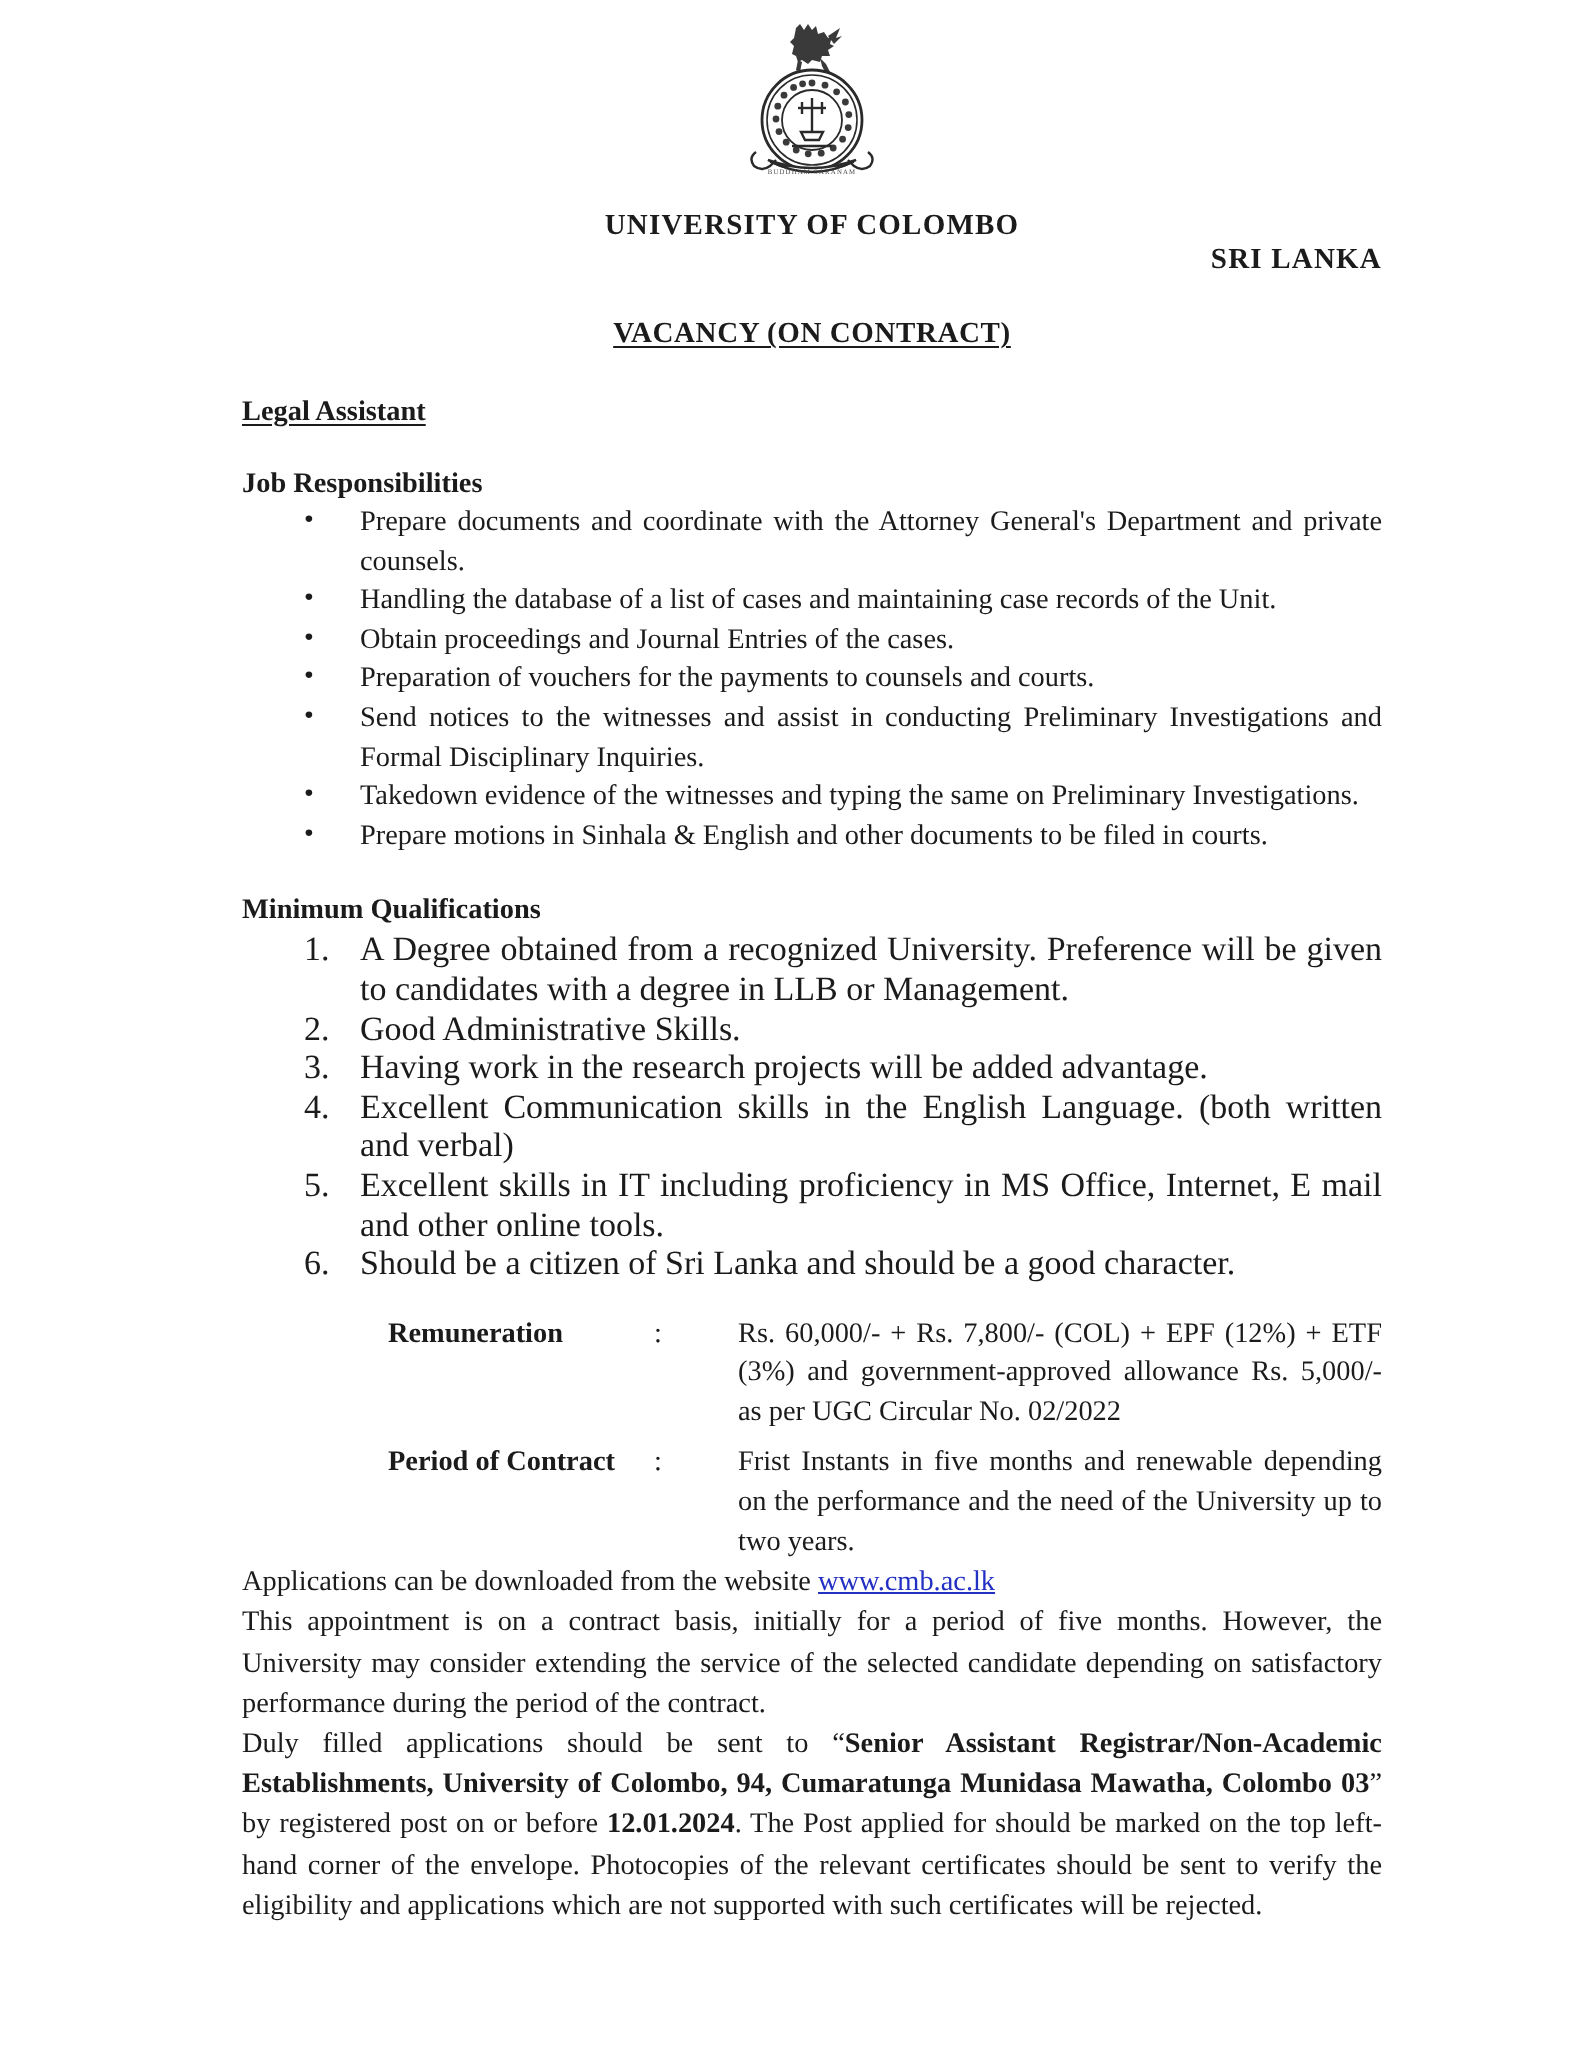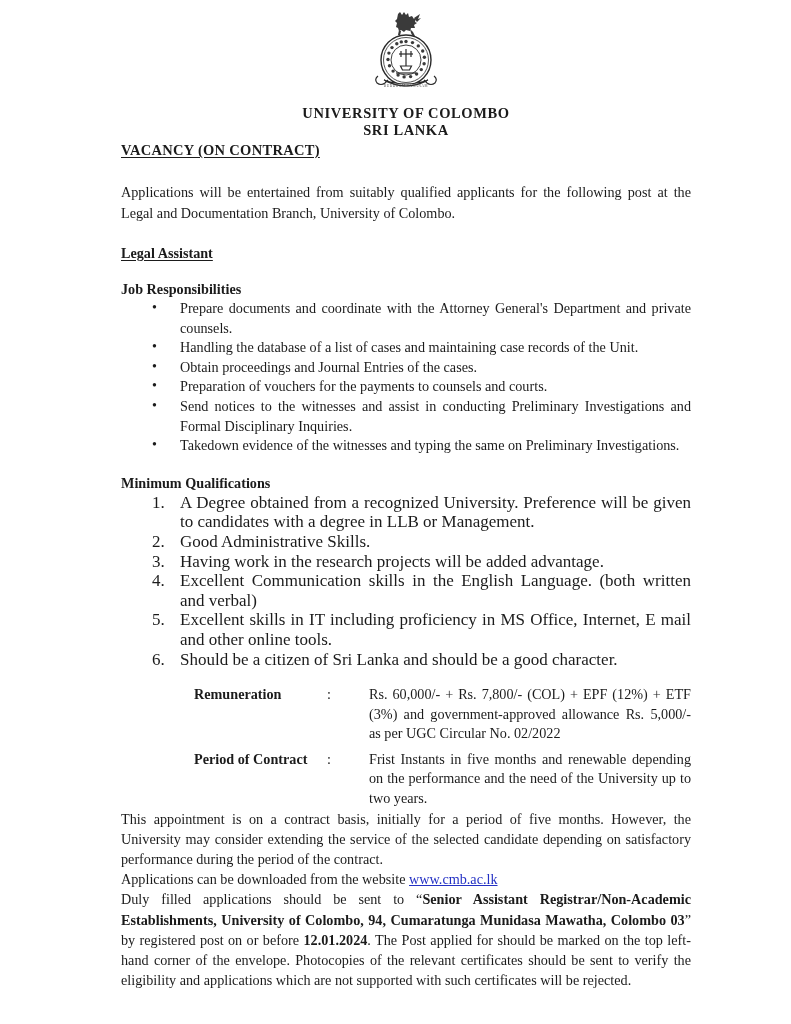--- a/index.html
+++ b/index.html
@@ -38,32 +38,32 @@
   
   .org-title {
     text-align: center;
     font-weight: bold;
     font-size: 14.5px;
     letter-spacing: 0.6px;
     line-height: 17px;
     margin-top: 7px;
   }
   .org-sub {
-    text-align: center;
+    text-align: right;
     font-weight: bold;
     font-size: 14.5px;
     letter-spacing: 0.6px;
     line-height: 17px;
   }
   .vacancy-title {
-    text-align: left;
+    text-align: center;
     font-weight: bold;
     font-size: 14.5px;
     letter-spacing: 0.3px;
-    margin-top: 3px;
+    margin-top: 20px;
     margin-bottom: 0;
   }
   .vacancy-title span {
     text-decoration: underline;
     text-underline-offset: 2px;
   }
 
   
   .para {
     font-size: 14.2px;
@@ -238,32 +238,32 @@
         <text x="38" y="77" text-anchor="middle" letter-spacing="0.6">BUDDHAM SARANAM</text>
       </g>
     </svg>
   </div>
 
   <div class="org-title">UNIVERSITY OF COLOMBO</div>
   <div class="org-sub">SRI LANKA</div>
 
   <div class="vacancy-title"><span>VACANCY (ON CONTRACT)</span></div>
 
-  <p class="para intro">Applications will be entertained from suitably qualified applicants for the following post at the Legal and Documentation Branch, University of Colombo.</p>
 
   <div><span class="post-name">Legal Assistant</span></div>
 
   <div class="section-head">Job Responsibilities</div>
   <ul class="bullets">
     <li>Prepare documents and coordinate with the Attorney General's Department and private counsels.</li>
     <li>Handling the database of a list of cases and maintaining case records of the Unit.</li>
     <li>Obtain proceedings and Journal Entries of the cases.</li>
     <li>Preparation of vouchers for the payments to counsels and courts.</li>
     <li>Send notices to the witnesses and assist in conducting Preliminary Investigations and Formal Disciplinary Inquiries.</li>
     <li>Takedown evidence of the witnesses and typing the same on Preliminary Investigations.</li>
+    <li>Prepare motions in Sinhala &amp; English and other documents to be filed in courts.</li>
   </ul>
 
   <div class="section-head">Minimum Qualifications</div>
   <ol class="numbers">
     <li>A Degree obtained from a recognized University. Preference will be given to candidates with a degree in LLB or Management.</li>
     <li>Good Administrative Skills.</li>
     <li>Having work in the research projects will be added advantage.</li>
     <li>Excellent Communication skills in the English Language. (both written and verbal)</li>
     <li>Excellent skills in IT including proficiency in MS Office, Internet, E mail and other online tools.</li>
     <li>Should be a citizen of Sri Lanka and should be a good character.</li>
@@ -280,19 +280,19 @@
           <td colspan="3"></td>
         </tr>
     <tr>
       <td class="dt-label">Period of Contract</td>
       <td class="dt-colon">:</td>
       <td class="dt-value">Frist Instants in five months and renewable depending on the performance and the need of the University up to two years.</td>
     </tr>
   </tbody>
     </table>
 
+  <p class="gc-para"><span>Applications can be downloaded from the website </span><a class="weblink" href="#">www.cmb.ac.lk</a></p>
+
   <p class="gc-para">This appointment is on a contract basis, initially for a period of five months. However, the University may consider extending the service of the selected candidate depending on satisfactory performance during the period of the contract.</p>
 
-  <p class="gc-para"><span>Applications can be downloaded from the website </span><a class="weblink" href="#">www.cmb.ac.lk</a></p>
-
   <p class="gc-para"><span>Duly filled applications should be sent to “</span><span class="bold">Senior Assistant Registrar/Non-Academic Establishments, University of Colombo, 94, Cumaratunga Munidasa Mawatha, Colombo 03</span><span>” by registered post on or before </span><span class="bold">12.01.2024</span><span>. The Post applied for should be marked on the top left-hand corner of the envelope. Photocopies of the relevant certificates should be sent to verify the eligibility and applications which are not supported with such certificates will be rejected.</span></p>
 
 </div>
 
 </body></html>

